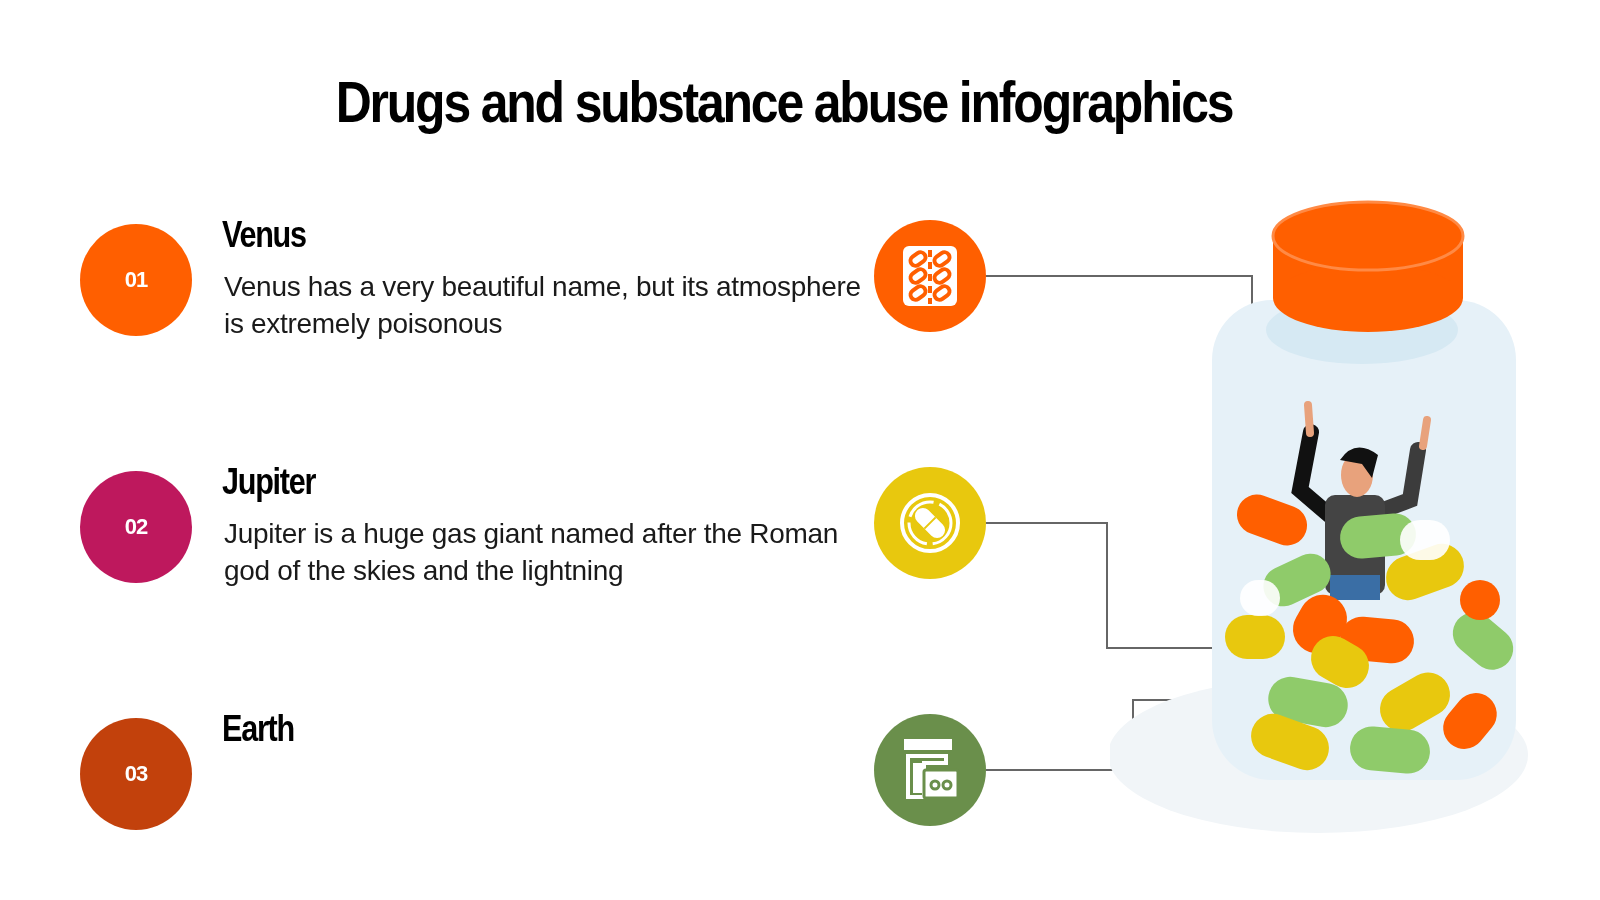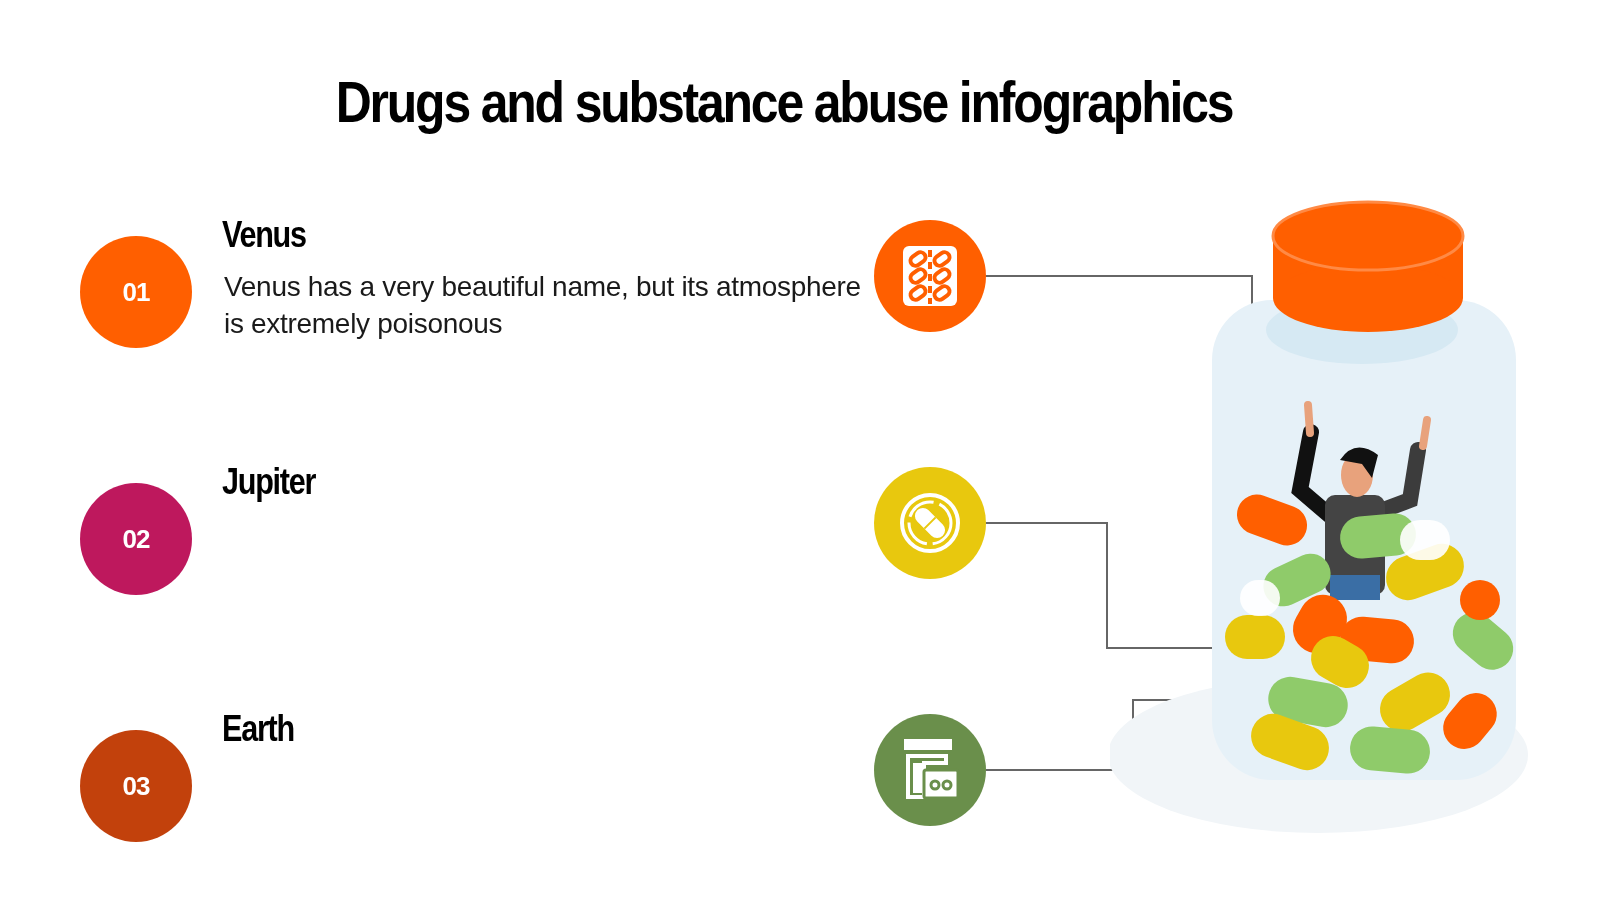--- a/index.html
+++ b/index.html
@@ -8,23 +8,23 @@
 
   .title {
     position: absolute; left: 0; top: 68px; width: 1568px; text-align: center;
     font-family: "Liberation Sans", sans-serif; font-weight: 700; font-size: 58px;
     letter-spacing: -2.5px; transform: scaleX(0.86); transform-origin: 784px 0;
     color: #000;
   }
 
   .item { position: absolute; left: 80px; width: 780px; height: 112px; }
   .num-circle {
-    position: absolute; left: 0; top: 16px; width: 112px; height: 112px; border-radius: 50%;
+    position: absolute; left: 0; top: 4px; width: 112px; height: 112px; border-radius: 50%;
     display: flex; align-items: center; justify-content: center;
-    color: #fff; font-weight: 700; font-size: 26px; letter-spacing: -1px;
+    color: #fff; font-weight: 700; font-size: 22px; letter-spacing: -1px;
   }
   .item-title {
     position: absolute; left: 142px; top: -6px; font-weight: 700; font-size: 36px;
     letter-spacing: -1.5px; transform: scaleX(0.85); transform-origin: 0 0; color: #000;
   }
   .item-desc {
     position: absolute; left: 144px; top: 48px; width: 640px; font-size: 28px; line-height: 37px;
     color: #1a1a1a; letter-spacing: -0.3px;
   }
 
@@ -43,20 +43,21 @@
 
 <div class="item" style="top:220px">
   <div class="num-circle" style="background:#FF5F00">01</div>
   <div class="item-title">Venus</div>
   <div class="item-desc">Venus has a very beautiful name, but its atmosphere is extremely poisonous</div>
 </div>
 
 <div class="item" style="top:467px">
   <div class="num-circle" style="background:#be185d">02</div>
   <div class="item-title">Jupiter</div>
+  <div class="item-desc">Jupiter is a huge gas giant named after the Roman god of the skies and the lightning</div>
 </div>
 
 <div class="item" style="top:714px">
   <div class="num-circle" style="background:#c2410c">03</div>
   <div class="item-title">Earth</div>
 </div>
 
 <div class="icon-circle" style="top:220px;background:#FF5F00">
   <svg width="58" height="64" viewBox="0 0 58 64">
     <rect x="2" y="2" width="54" height="60" rx="6" fill="#fff"></rect>

